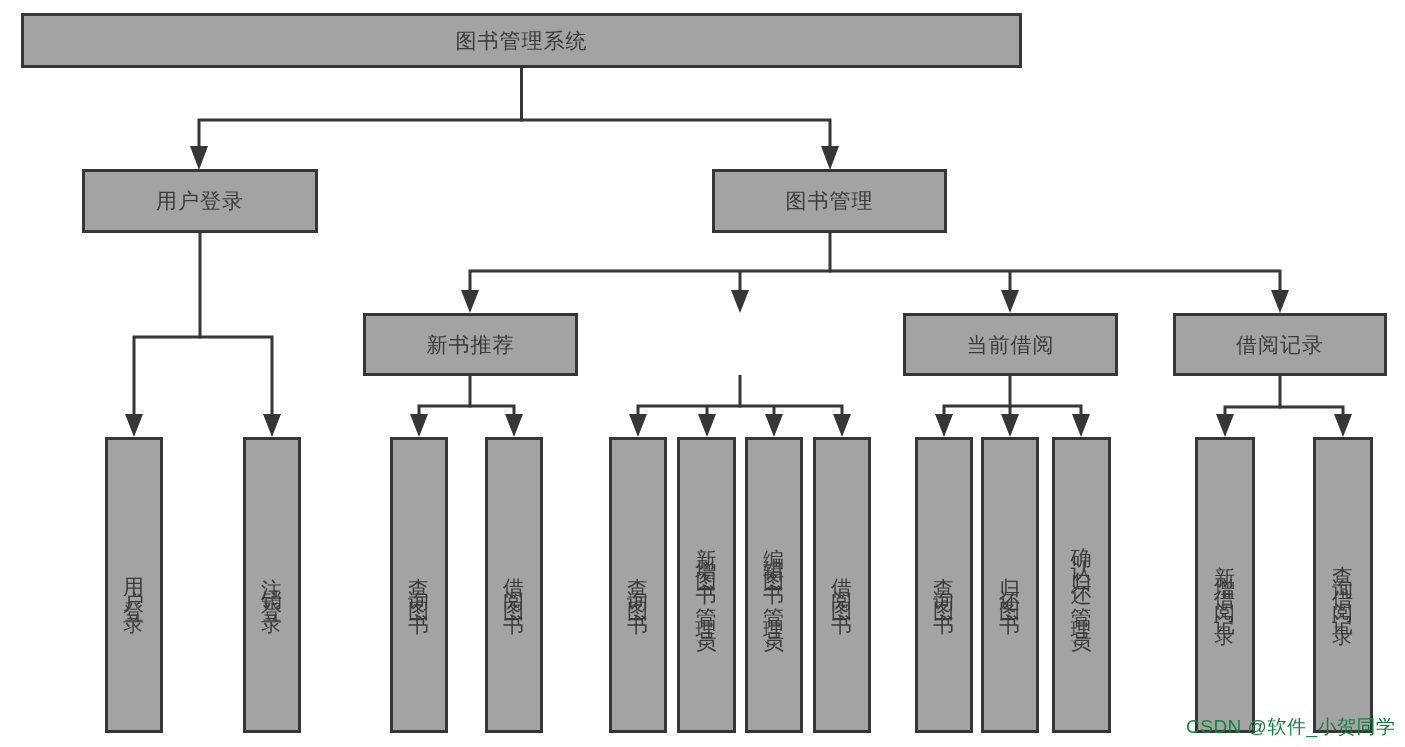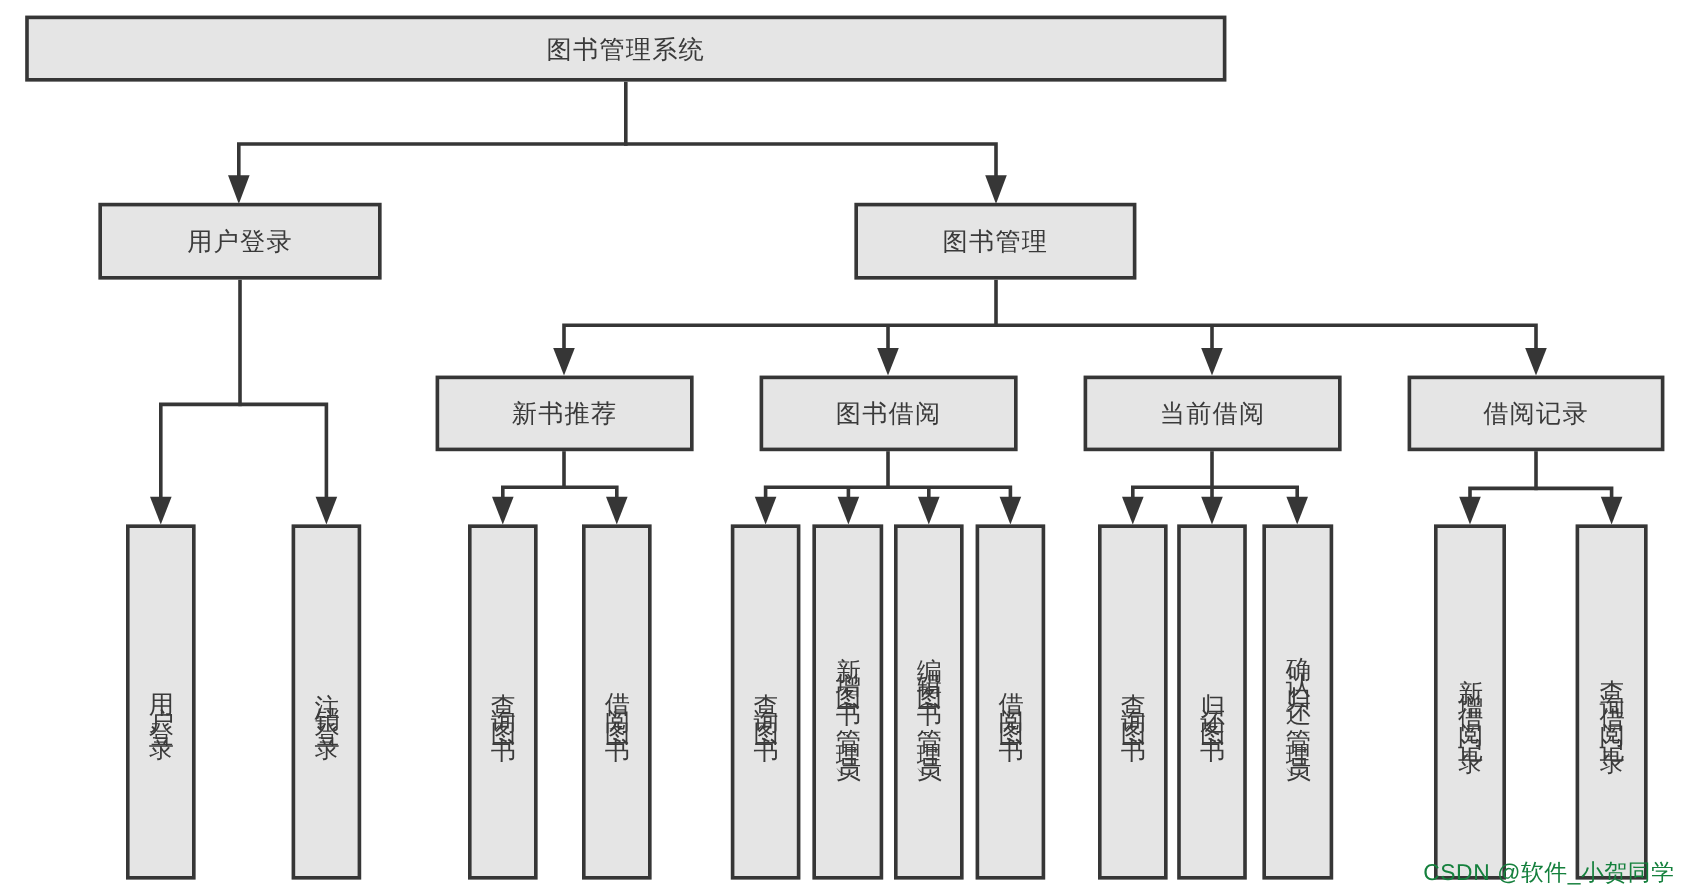--- a/index.html
+++ b/index.html
@@ -17,21 +17,21 @@
   }
   .connectors {
     position: absolute;
     left: 0;
     top: 0;
     z-index: 1;
   }
   .node {
     position: absolute;
     box-sizing: border-box;
-    background: #e5e5e5;
+    background: #a3a3a3;
     border: 3px solid #363636;
     color: #3a3a3a;
     display: flex;
     align-items: center;
     justify-content: center;
     z-index: 2;
     font-size: 21px;
     letter-spacing: 1px;
   }
   .node.vertical span {
@@ -137,23 +137,20 @@
   <div class="node n-user-login">
     <span>用户登录</span>
   </div>
   <div class="node n-new-book">
     <span>新书推荐</span>
   </div>
 
   <div class="node n-book-mgmt">
     <span>图书管理</span>
   </div>
-  <div class="node n-book-borrow">
-    <span>图书借阅</span>
-  </div>
   <div class="node n-cur-borrow">
     <span>当前借阅</span>
   </div>
   <div class="node n-borrow-record">
     <span>借阅记录</span>
   </div>
 
   <div class="node vertical leaf n-leaf-login">
     <span>用户登录</span>
   </div>

